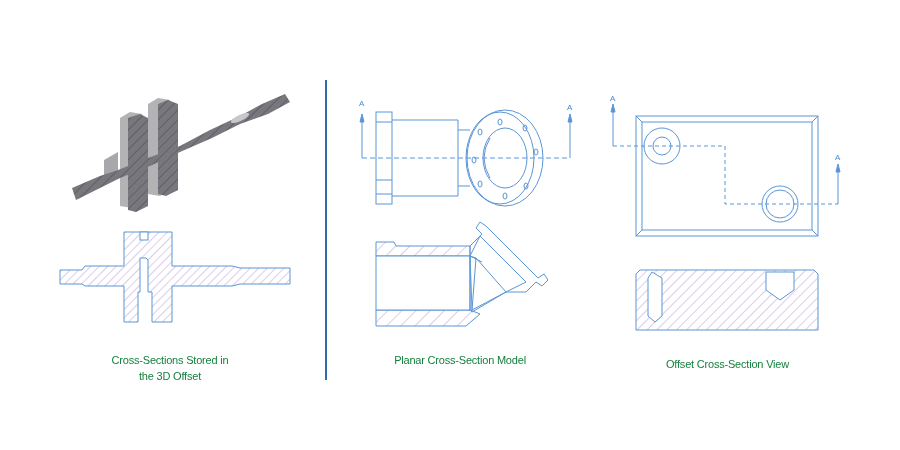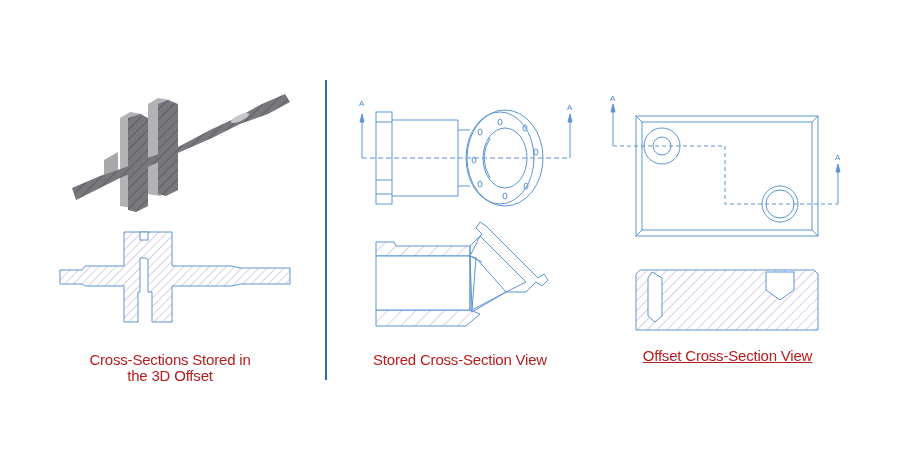--- a/index.html
+++ b/index.html
@@ -1,19 +1,19 @@
 <!DOCTYPE html>
 <html><head>
 <meta charset="utf-8">
 <style>
   html, body { margin: 0; padding: 0; background: #ffffff; }
   body { width: 900px; height: 450px; position: relative; overflow: hidden; font-family: "Liberation Sans", "DejaVu Sans", sans-serif; }
   .panel { position: absolute; }
   svg { position: absolute; overflow: visible; }
-  .caption { position: absolute; text-align: center; color: #b91c1c; font-size: 15px; line-height: 16px; letter-spacing: -0.2px; }
+  .caption { position: absolute; text-align: center; color: #15803d; font-size: 11px; line-height: 16px; letter-spacing: -0.2px; }
   .divider { position: absolute; left: 325px; top: 80px; width: 2px; height: 300px; background: #2e6bb0; }
   .lbl { font-family: "Liberation Sans", sans-serif; font-size: 8px; fill: #4a8ad0; }
 </style>
 </head>
 <body>
 
 <div class="panel" style="left:0;top:0;width:320px;height:450px;">
   <svg width="320" height="450" style="left:0;top:0;">
     <defs>
       <pattern id="hatchDark" patternUnits="userSpaceOnUse" width="7" height="7" patternTransform="rotate(45)">
@@ -112,21 +112,21 @@
       <polygon points="140,246 150,236 152,234 146,228 150,222 156,226 208,278 214,274 218,280 212,286 206,282 196,292 176,292 142,312 140,310 140,256" fill="none"></polygon>
       <polygon points="150,236 196,282 176,292 146,258 140,256" fill="#ffffff"></polygon>
       <line x1="140" y1="256" x2="142" y2="310"></line>
       <line x1="140" y1="256" x2="152" y2="262"></line>
       <line x1="176" y1="292" x2="142" y2="310"></line>
       <line x1="146" y1="258" x2="142" y2="310"></line>
     </g>
   </svg>
 
   <div class="caption" style="left:0;top:352px;width:260px;">
-    <div>Stored Cross-Section View</div>
+    <div>Planar Cross-Section Model</div>
   </div>
 </div>
 
 <div class="panel" style="left:600px;top:0;width:300px;height:450px;">
   <svg width="300" height="450" style="left:0;top:0;">
     <g fill="none" stroke="#5b95d6" stroke-width="1">
       <rect x="36" y="116" width="182" height="120"></rect>
       <rect x="42" y="122" width="170" height="108"></rect>
       <line x1="36" y1="116" x2="42" y2="122"></line>
       <line x1="218" y1="116" x2="212" y2="122"></line>
@@ -155,16 +155,16 @@
         <line x1="0" y1="0" x2="0" y2="7" stroke="#b79bd1" stroke-width="1"></line>
       </pattern>
     </defs>
     <g stroke="#5b95d6" stroke-width="1">
       <polygon points="40,270 214,270 218,274 218,330 36,330 36,274" fill="url(#hatchPink3)"></polygon>
       <polygon points="52,272 62,278 62,316 55,322 48,316 48,278" fill="#ffffff"></polygon>
       <polygon points="166,272 194,272 194,290 180,300 166,290" fill="#ffffff"></polygon>
     </g>
   </svg>
 
-  <div class="caption" style="left:0;top:348px;width:255px;text-decoration:underline;">
+  <div class="caption" style="left:0;top:356px;width:255px;">
     <div>Offset Cross-Section View</div>
   </div>
 </div>
 
 </body></html>

